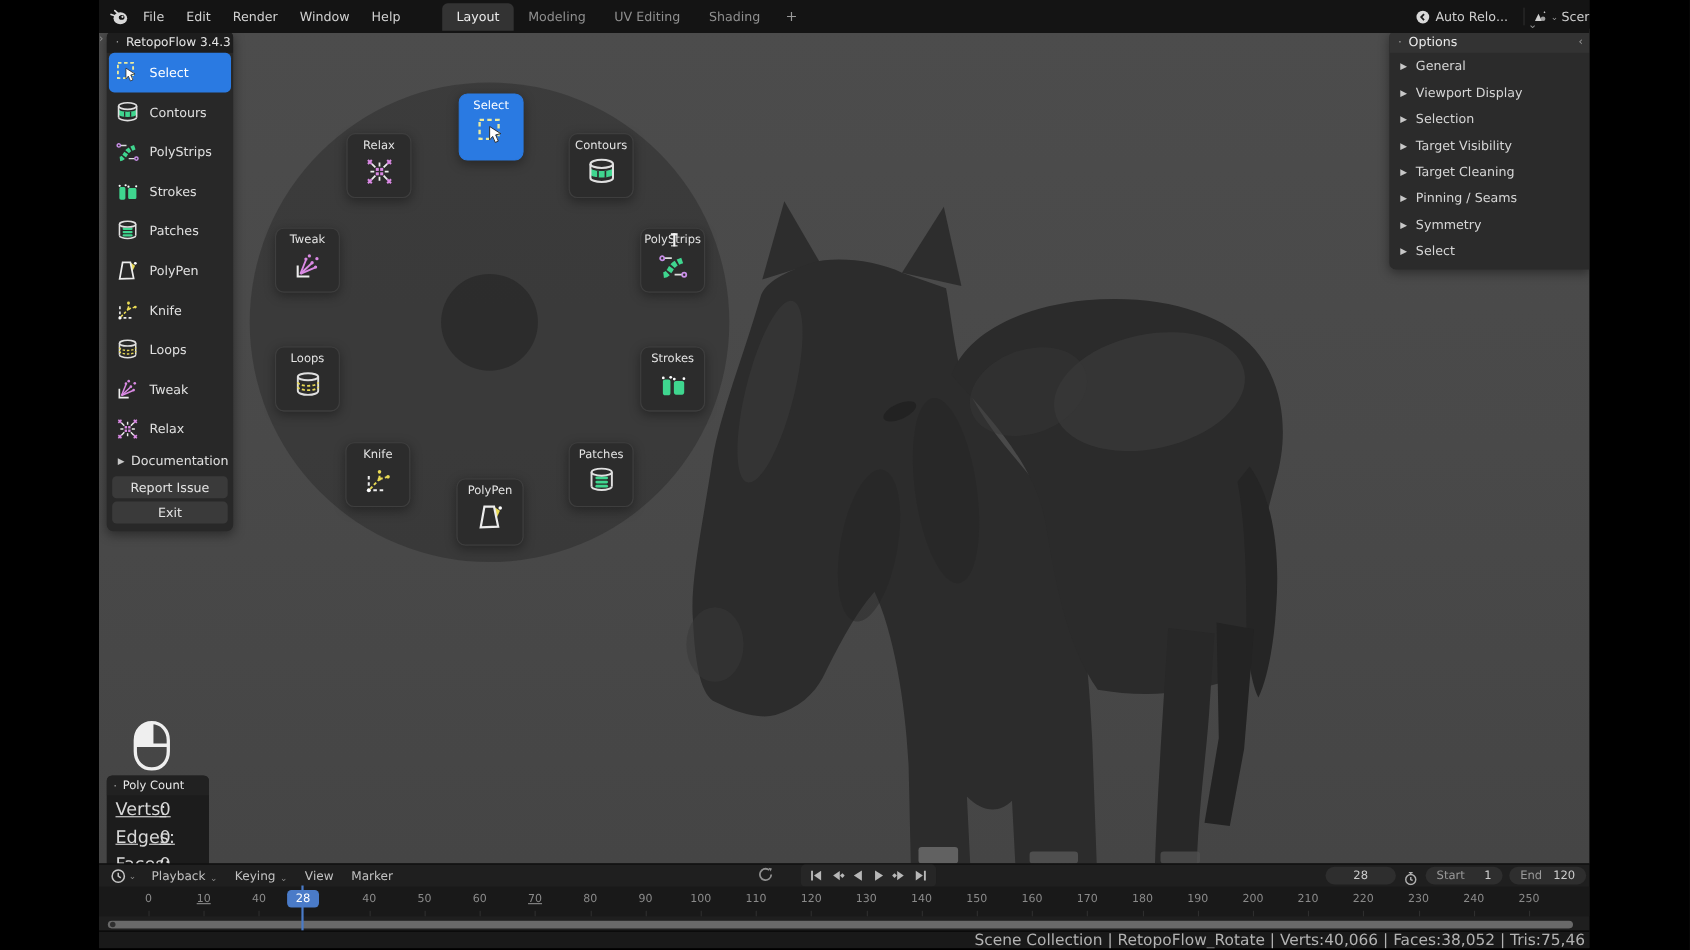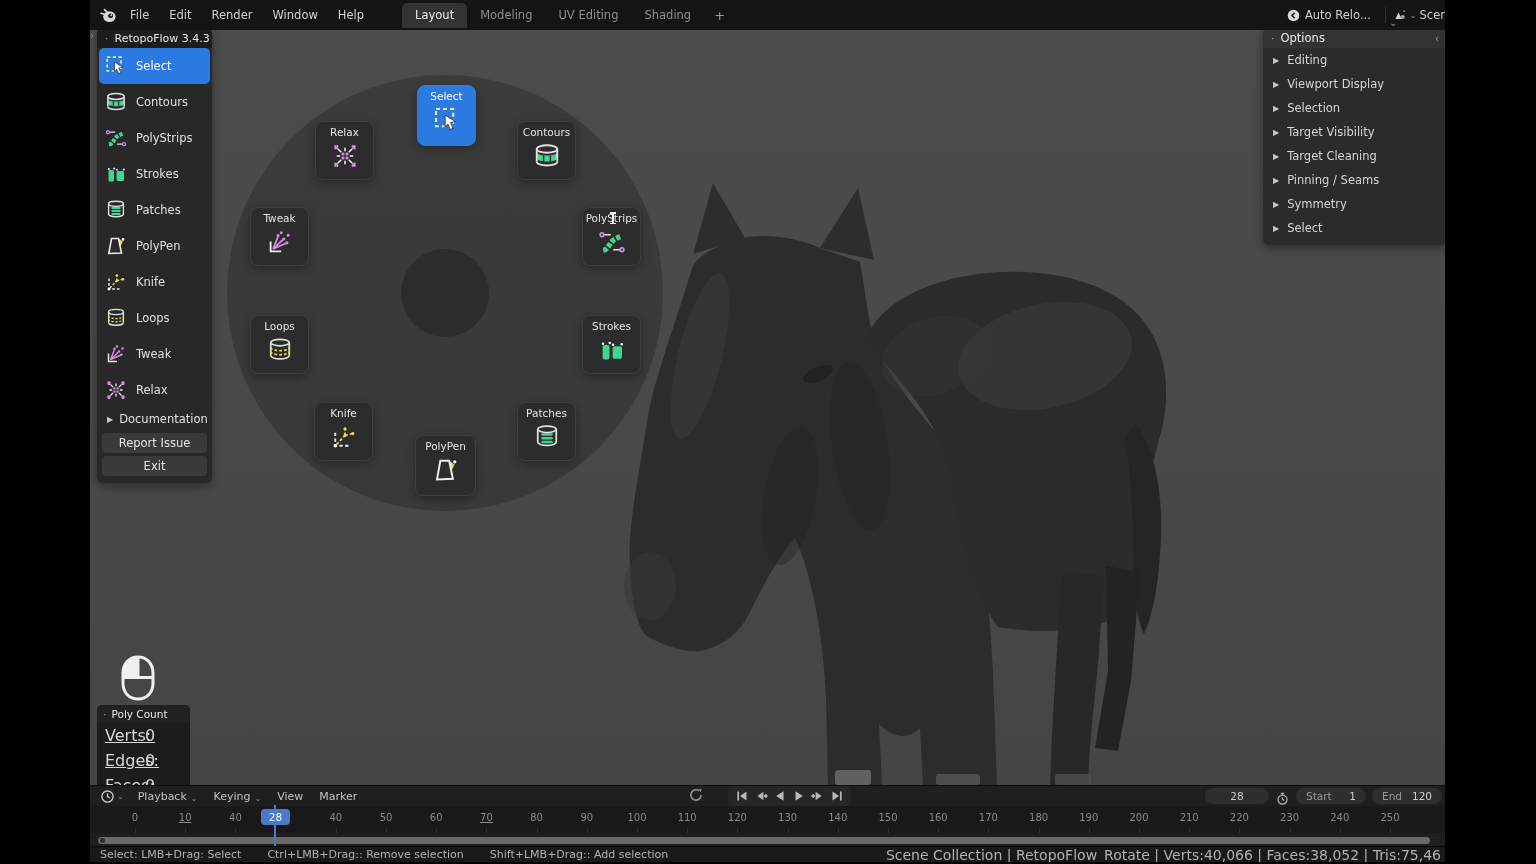--- a/index.html
+++ b/index.html
@@ -450,21 +450,21 @@
 
     <aside class="options">
       <div class="opt-header">
         <span class="dot-mark">·</span>
         <span>Options</span>
         <span class="opt-collapse">‹</span>
       </div>
       <div id="optList">
           <div class="opt-row">
             <span class="tri">▶</span>
-            <span>Editing</span>
+            <span>General</span>
           </div>
           <div class="opt-row">
             <span class="tri">▶</span>
             <span>Viewport Display</span>
           </div>
           <div class="opt-row">
             <span class="tri">▶</span>
             <span>Selection</span>
           </div>
           <div class="opt-row">
@@ -656,22 +656,17 @@
           <span class="tick-mark" style="left: 1300px;"></span>
         </div>
       <div class="playhead-line"></div>
       <div class="tl-scroll">
         <div class="tl-scroll-bar"></div>
         <div class="tl-scroll-dot"></div>
       </div>
     </div>
 
     <footer class="statusbar">
-      <span id="hints" style="display:flex">
-          <span class="hint">Select: LMB+Drag: Select</span>
-          <span class="hint">Ctrl+LMB+Drag:: Remove selection</span>
-          <span class="hint">Shift+LMB+Drag:: Add selection</span>
-        </span>
       <span class="status-right">Scene Collection | RetopoFlow_Rotate | Verts:40,066 | Faces:38,052 | Tris:75,46</span>
     </footer>
 
   </div>
 </div>
 
 </body></html>

